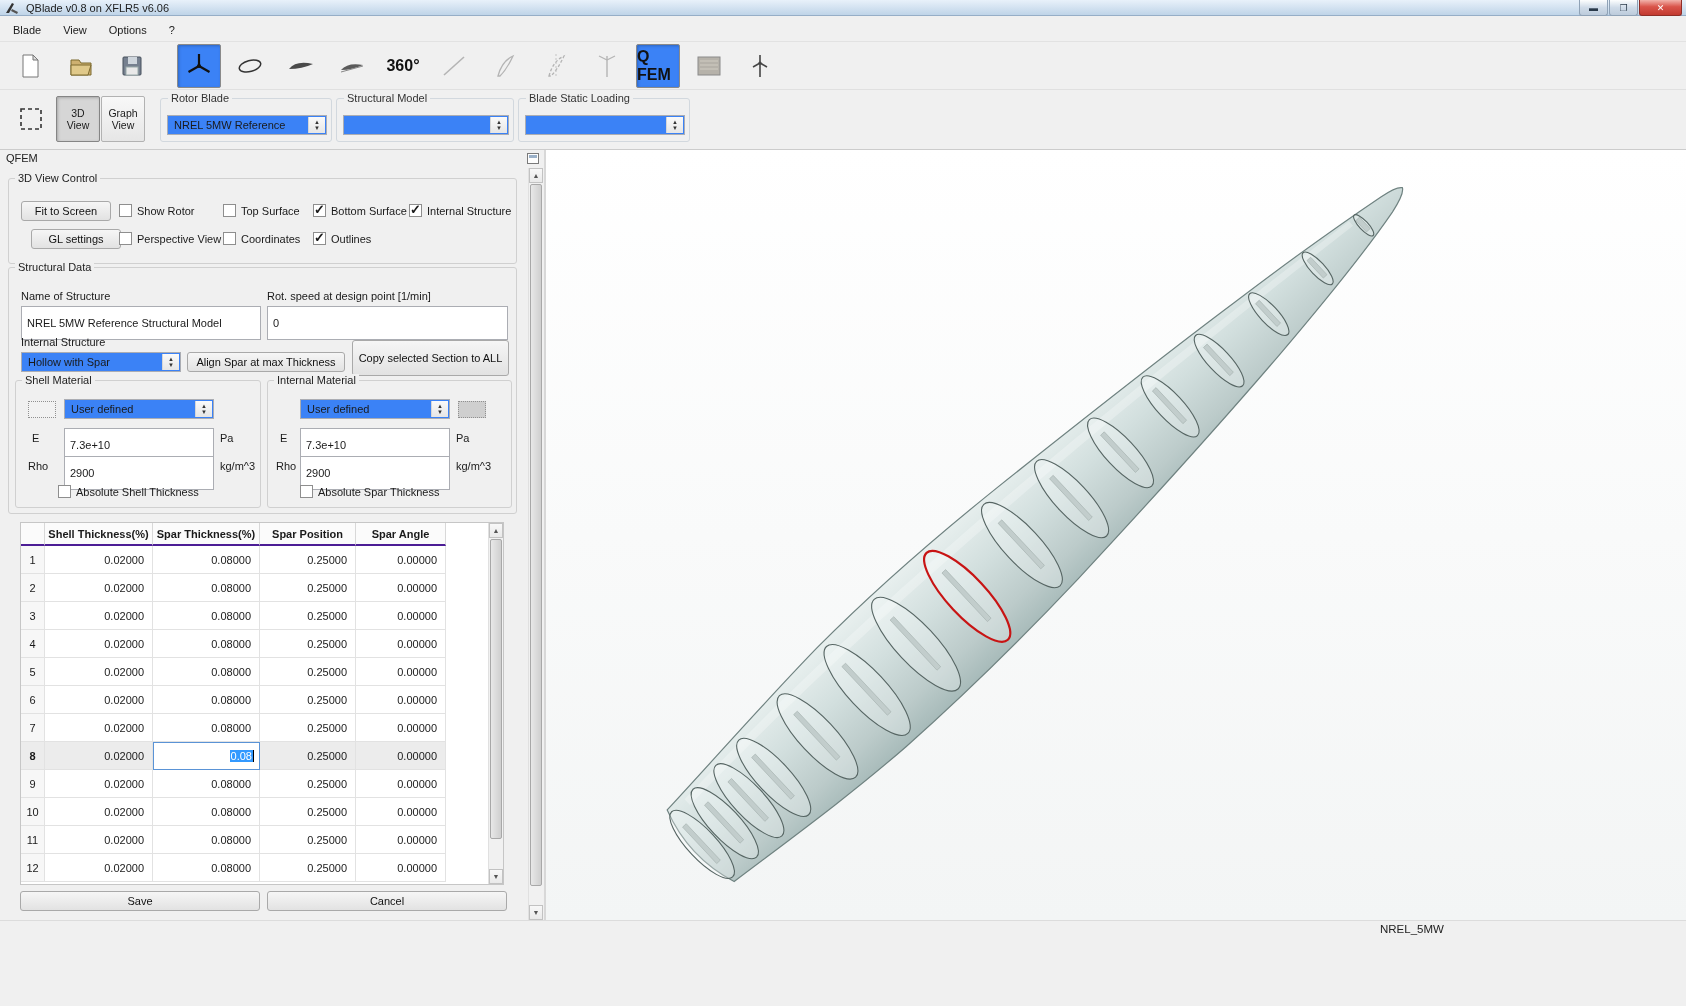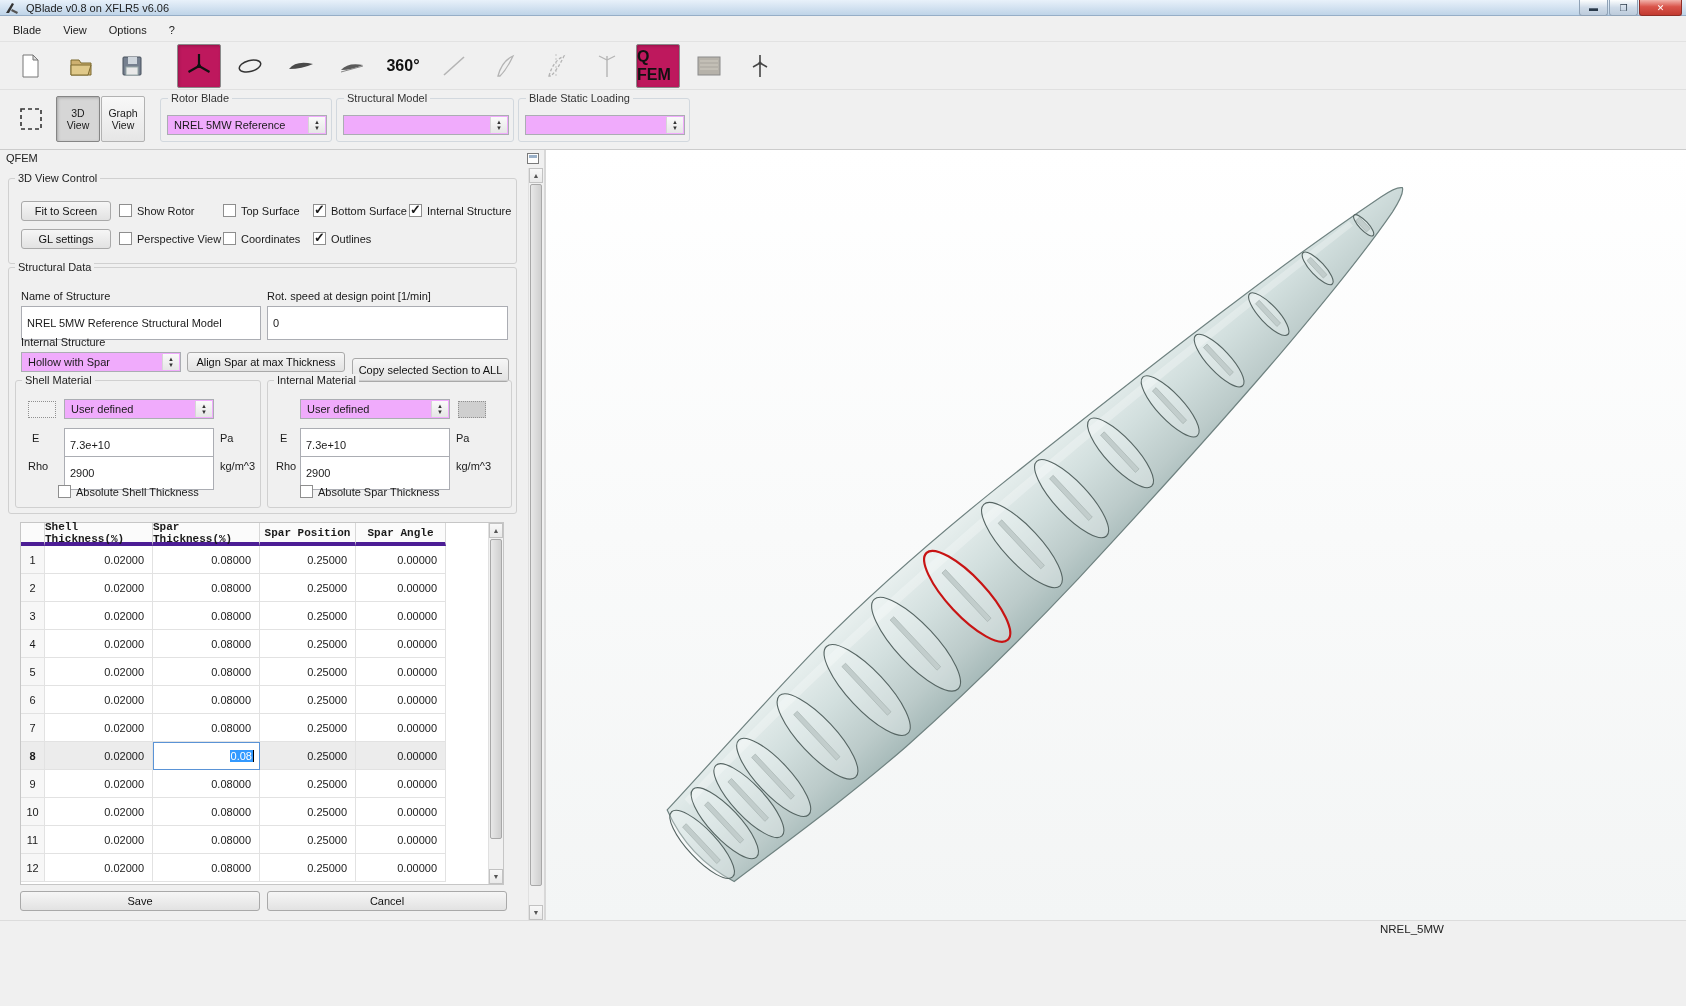--- a/index.html
+++ b/index.html
@@ -22,40 +22,40 @@
   
   .menubar { position:absolute; left:0; top:20px; right:0; height:22px; background:#f0f0f0;
     border-bottom:1px solid #e2e2e2; display:flex; align-items:stretch; padding-left:2px; }
   .menu-item { padding:4px 11px; cursor:default; }
 
   
   .toolbar { position:absolute; left:0; top:42px; right:0; height:48px; background:#f0f0f0;
     border-bottom:1px solid #e0e0e0; display:flex; align-items:center; padding-left:8px; gap:7px; }
   .tbtn { width:44px; height:44px; display:flex; align-items:center; justify-content:center;
     border:1px solid transparent; border-radius:2px; }
-  .tbtn.pressed { background:#be185d; border:1px solid #8a8a8a; box-shadow:inset 1px 1px 3px rgba(0,0,0,0.22); }
+  .tbtn.pressed { background:#3b82f6; border:1px solid #8a8a8a; box-shadow:inset 1px 1px 3px rgba(0,0,0,0.22); }
   .tbtn .txt { font-weight:bold; font-size:16px; color:#111; }
   .gap { width:9px; }
 
   .toolbar2 { position:absolute; left:0; top:90px; right:0; height:60px; background:#f0f0f0;
     border-bottom:1px solid #cccccc; }
   .vbtn { position:absolute; top:6px; width:44px; height:46px; display:flex; flex-direction:column;
     align-items:center; justify-content:center; font-size:10.5px; line-height:12px; border-radius:2px;
     border:1px solid #b2b2b2; background:linear-gradient(#f8f8f8,#e6e6e6); }
   .vbtn.pressed { background:#d6d6d6; border:1px solid #858585; box-shadow:inset 1px 1px 3px rgba(0,0,0,0.22); }
   .selbtn { position:absolute; left:12px; top:10px; width:38px; height:38px; display:flex; align-items:center; justify-content:center; border:1px solid transparent; }
 
   .tb-group { position:absolute; top:8px; height:44px; border:1px solid #d2d8de; border-radius:3px; }
   .tb-group > .gb-title { position:absolute; top:-7px; left:7px; background:#f0f0f0; padding:0 3px; color:#333; }
 
   
   .btn { background:linear-gradient(#f6f6f6,#e2e2e2); border:1px solid #a9a9a9; border-radius:3px;
     display:flex; align-items:center; justify-content:center; font-size:11px; color:#111; }
   .input { background:#fff; border:1px solid #abadb3; display:flex; align-items:center; padding:16px 5px; }
-  .combo { position:relative; background:#f0abfc; border:1px solid #abadb3; display:flex; align-items:center; padding:0 22px 0 6px; }
+  .combo { position:relative; background:#3b82f6; border:1px solid #abadb3; display:flex; align-items:center; padding:0 22px 0 6px; }
   .combo .arrows { position:absolute; right:1px; top:1px; bottom:1px; width:17px; border-left:1px solid #d6d6d6;
     background:linear-gradient(#fafafa,#e6e6e6); display:flex; flex-direction:column; align-items:center; justify-content:center; color:#333; }
   .combo .arrows span { font-size:6px; line-height:6px; }
   .cb { position:absolute; display:flex; align-items:center; gap:5px; white-space:nowrap; }
   .cb-box { width:13px; height:13px; background:#fff; border:1px solid #8e8e8e; position:relative; flex:0 0 13px; }
   .cb-box.checked::after { content:"✓"; position:absolute; top:-3px; left:0px; font-size:13px; font-weight:bold; color:#1a1a1a; }
   .swatch { position:absolute; border:1px dotted #909090; }
 
   
   .dock { position:absolute; left:0; top:150px; width:544px; height:770px; background:#f0f0f0; }
@@ -65,21 +65,21 @@
   .float-btn::after { content:""; position:absolute; left:1px; top:1px; right:1px; height:3px; background:#9ab0c8; }
 
   .groupbox { position:absolute; border:1px solid #d0d0d0; border-radius:3px; }
   .groupbox > .gb-title { position:absolute; top:-7px; left:6px; background:#f0f0f0; padding:0 3px; color:#222; }
   .lbl { position:absolute; white-space:nowrap; color:#1a1a1a; }
 
   
   .tablewrap { position:absolute; left:20px; top:372px; width:484px; height:363px; background:#fff; border:1px solid #c6c6c6; }
   .thead, .tr { display:grid; grid-template-columns:24px 108px 107px 96px 90px; }
   .thead > div { height:23px; font-weight:bold; display:flex; align-items:center; justify-content:center;
-    background:#fbfbfb; border-right:1px solid #d8d8d8; border-bottom:4px solid #4c1d95;font-family:Liberation Mono, monospace; }
+    background:#fbfbfb; border-right:1px solid #d8d8d8; border-bottom:2px solid #4c1d95; }
   .td { height:28px; border-right:1px solid #e2e2e2; border-bottom:1px solid #e2e2e2; display:flex; align-items:center; background:#fff; }
   .td.num { justify-content:flex-end; padding-right:8px; }
   .td.rowhdr { justify-content:center; background:#f7f7f7; }
   .tr.active .td { background:#ececec; }
   .tr.active .td.rowhdr { font-weight:bold; }
   .td.editing { background:#fff !important; border:1px solid #5a93d6; justify-content:flex-end; padding-right:5px; }
   .sel { background:#3399ff; color:#fff; padding:0 1px; border-right:1px solid #000; }
 
   
   .vscroll { position:absolute; background:#f1f1f1; border-left:1px solid #e0e0e0; }
@@ -280,21 +280,21 @@
           <span>Top Surface</span>
       </label>
       <label class="cb" style="left:304px; top:25px;">
         <span class="cb-box checked"></span>
           <span>Bottom Surface</span>
       </label>
       <label class="cb" style="left:400px; top:25px;">
         <span class="cb-box checked"></span>
           <span>Internal Structure</span>
       </label>
-      <div class="btn" style="position:absolute; left:12px; top:50px; width:90px; height:20px;">
+      <div class="btn" style="position:absolute; left:22px; top:50px; width:90px; height:20px;">
           <span>GL settings</span>
         </div>
       <label class="cb" style="left:110px; top:53px;">
         <span class="cb-box"></span>
           <span>Perspective View</span>
       </label>
       <label class="cb" style="left:214px; top:53px;">
         <span class="cb-box"></span>
           <span>Coordinates</span>
       </label>
@@ -318,21 +318,21 @@
       <div class="combo" style="position:absolute; left:12px; top:84px; width:160px; height:20px;">
         <span>Hollow with Spar</span>
         <span class="arrows">
             <span>▲</span>
             <span>▼</span>
           </span>
       </div>
       <div class="btn" style="position:absolute; left:178px; top:84px; width:158px; height:20px;">
           <span>Align Spar at max Thickness</span>
         </div>
-      <div class="btn" style="position:absolute; left:343px; top:90px; width:157px; height:24px;">
+      <div class="btn" style="position:absolute; left:343px; top:72px; width:157px; height:36px;">
           <span>Copy selected Section to ALL</span>
         </div>
 
       <div class="groupbox" style="left:6px; top:112px; width:246px; height:128px;">
         <span class="gb-title">Shell Material</span>
         <div class="swatch" style="left:12px; top:20px; width:28px; height:17px; background:#f2f2f2;"></div>
         <div class="combo" style="position:absolute; left:48px; top:18px; width:150px; height:20px;">
           <span>User defined</span>
           <span class="arrows">
               <span>▲</span>

